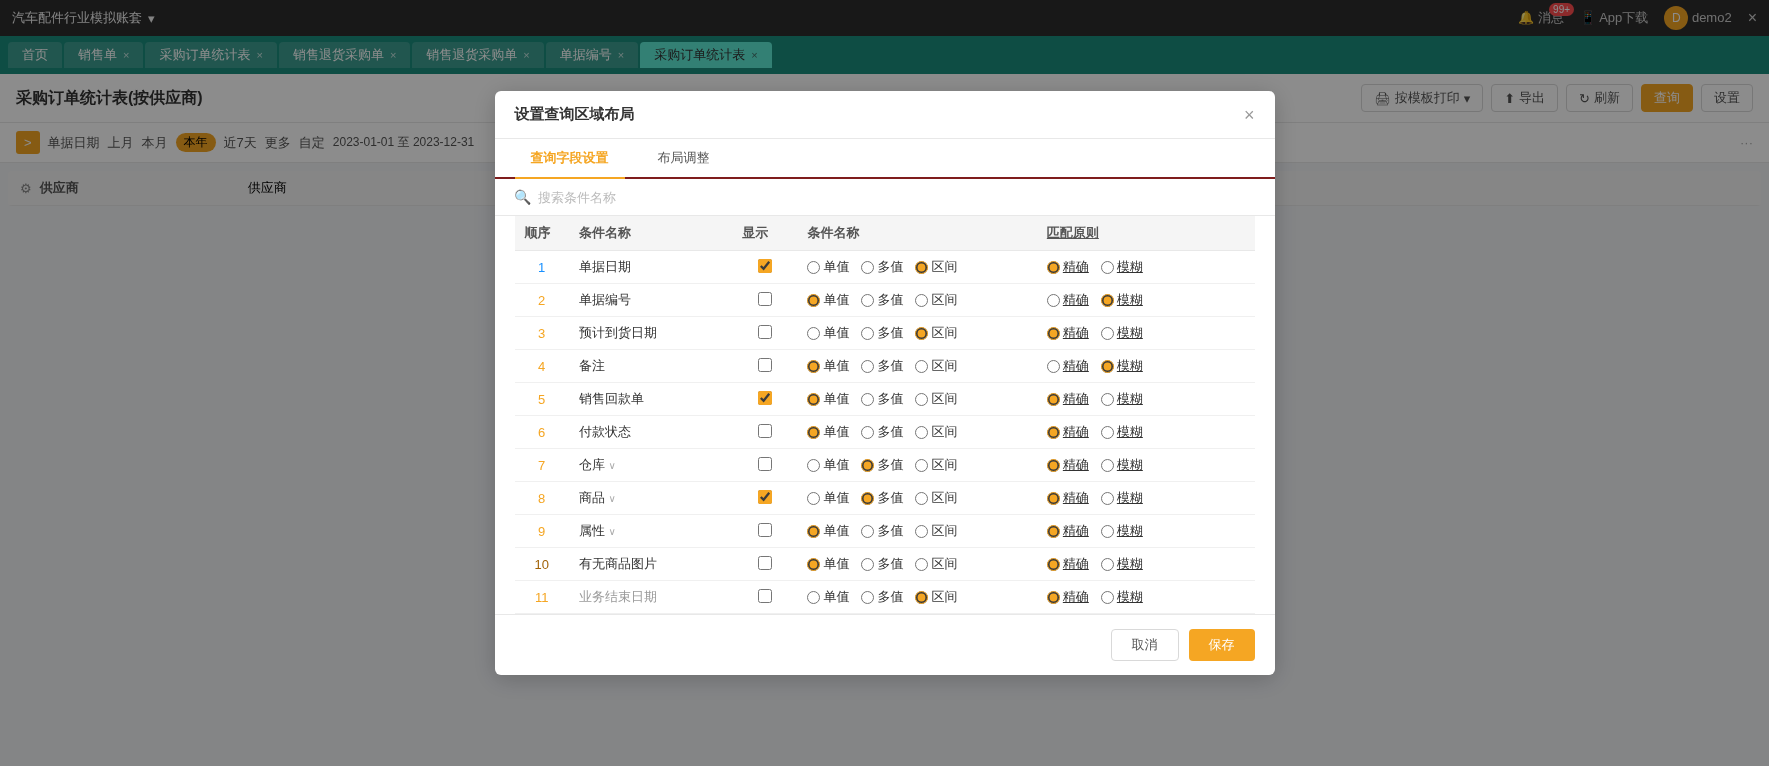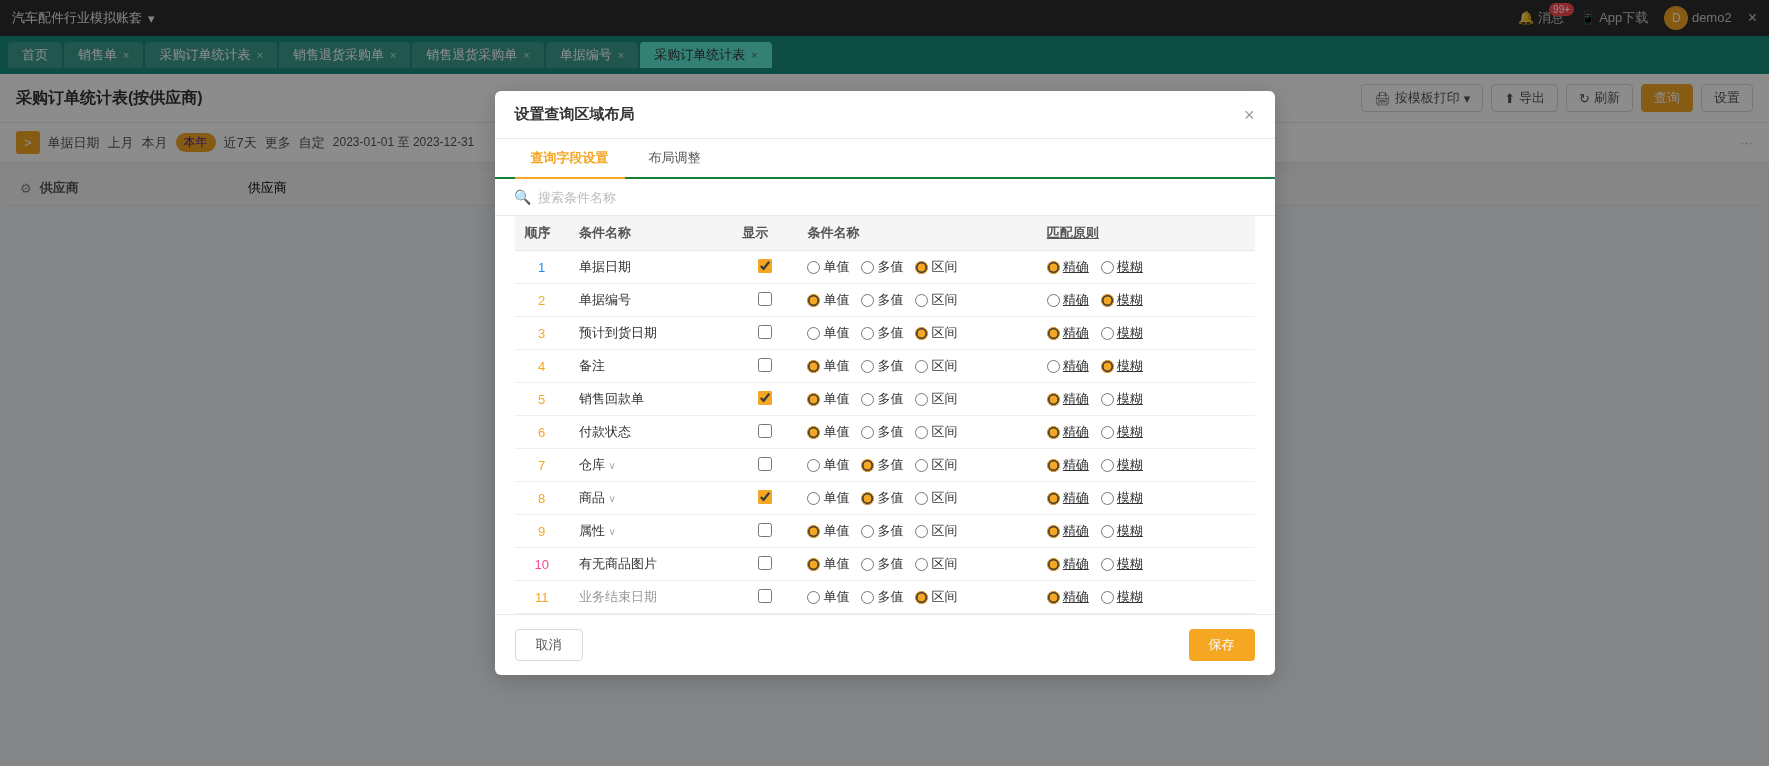--- a/index.html
+++ b/index.html
@@ -77,21 +77,21 @@
       background: #fff;
       padding: 8px 16px;
       display: flex;
       align-items: center;
       gap: 8px;
       border-bottom: 1px solid #e8e8e8;
     }
     .filter-toggle { background: #f5a623; color: #fff; border: none; padding: 4px 8px; border-radius: 3px; cursor: pointer; font-size: 13px; }
     .filter-label { color: #555; font-size: 13px; }
     .filter-date-badge {
-      background: #f5a623; color: #4c1d95; border-radius: 10px; padding: 1px 8px; font-size: 12px;
+      background: #f5a623; color: #000000; border-radius: 10px; padding: 1px 8px; font-size: 12px;
     }
     .filter-date-range { color: #555; font-size: 12px; }
 
     
     .table-area {
       background: #fff;
       margin: 8px;
       border-radius: 4px;
       overflow: hidden;
     }
@@ -131,23 +131,23 @@
       display: flex;
       align-items: center;
       justify-content: space-between;
     }
     .dialog-title { font-size: 15px; font-weight: bold; color: #333; }
     .dialog-close { cursor: pointer; color: #999; font-size: 18px; line-height: 1; }
 
     
     .dialog-tabs {
       display: flex;
-      border-bottom: 2px solid #15803d;
+      border-bottom: 2px solid #7f1d1d;
       padding: 0 20px;
-      gap: 8px;
+      gap: 17px;
     }
     .dialog-tab {
       padding: 10px 16px;
       cursor: pointer;
       font-size: 13px;
       color: #555;
       border-bottom: 2px solid transparent;
       margin-bottom: -2px;
     }
     .dialog-tab.active {
@@ -217,21 +217,21 @@
 
     
     .settings-table::-webkit-scrollbar { width: 6px; }
     .settings-table::-webkit-scrollbar-track { background: #f0f0f0; }
     .settings-table::-webkit-scrollbar-thumb { background: #ccc; border-radius: 3px; }
 
     
     .dialog-footer {
       padding: 14px 20px;
       display: flex;
-      justify-content: space-between;
+      justify-content: flex-end;
       gap: 10px;
       border-top: 1px solid #e8e8e8;
     }
     .btn-cancel {
       border: 1px solid #d9d9d9;
       background: #fff;
       padding: 6px 20px;
       border-radius: 4px;
       cursor: pointer;
       font-size: 13px;
@@ -692,21 +692,21 @@
                     <span>精确</span>
                   </label>
                   <label class="radio-item">
                     <input type="radio" name="match_8" value="模糊" style="">
                     <span>模糊</span>
                   </label>
                 </div>
               </td>
             </tr>
             <tr>
-              <td class="col-order" style="color: #ec4899;">10</td>
+              <td class="col-order" style="color: #a16207;">10</td>
               <td class="col-name">有无商品图片</td>
               <td class="col-display" style="text-align: center;">
                 <div class="checkbox-item"><input type="checkbox" style=""></div>
               </td>
               <td class="col-type">
                 <div class="radio-group">
                   <label class="radio-item">
                     <input type="radio" name="type_9" value="单值" checked="" style="">
                     <span>单值</span>
                   </label>

